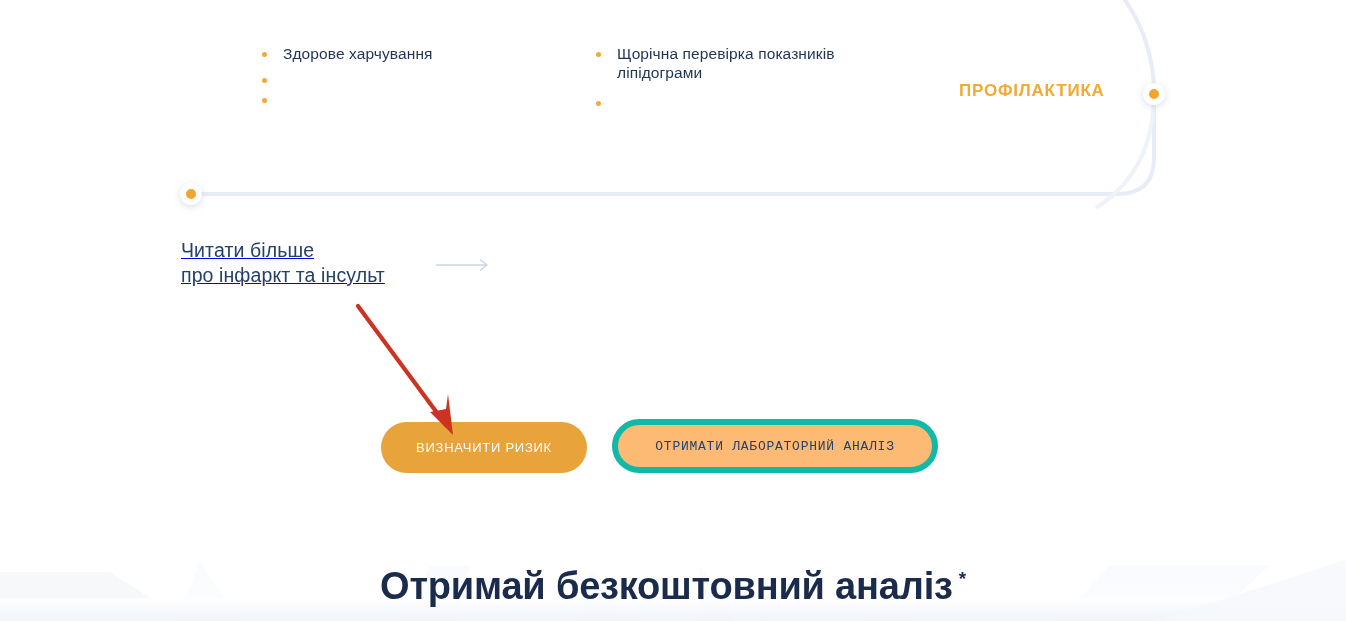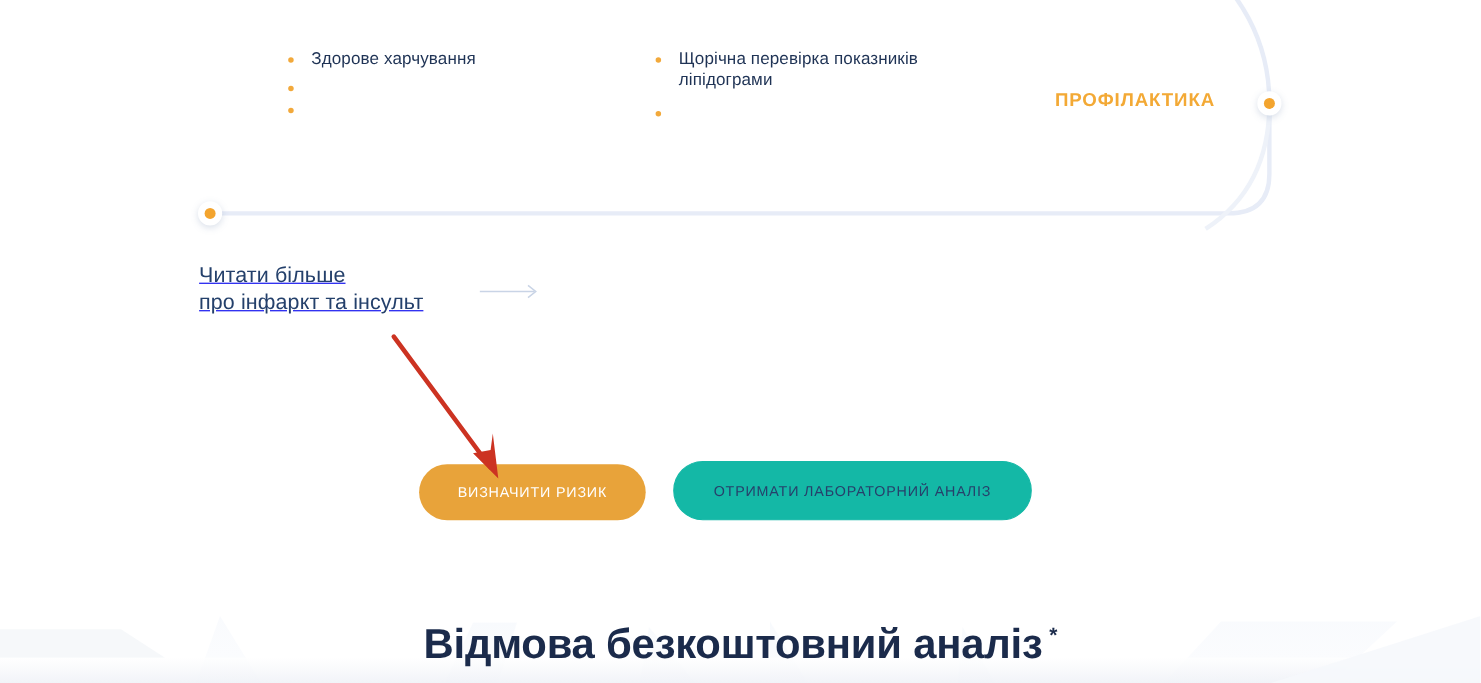--- a/index.html
+++ b/index.html
@@ -145,23 +145,24 @@
     height:51px;
     border-radius:26px;
     background:#E8A33A;
     color:#ffffff;
   }
   .btn-secondary {
     margin-left:25px;
     width:326px;
     height:54px;
     border-radius:27px;
-    background:#14b8a6;
+    background:#fdba74;
     color:#27406B;
-    border:1px solid #14b8a6;
+    border:6px solid #14b8a6;
+    font-family:Liberation Mono, monospace;
   }
 
   
   .annot {
     position:absolute;
     left:340px; top:295px;
     width:140px; height:150px;
     pointer-events:none;
   }
 
@@ -266,16 +267,16 @@
     <button class="btn btn-primary">ВИЗНАЧИТИ РИЗИК</button>
     <button class="btn btn-secondary">ОТРИМАТИ ЛАБОРАТОРНИЙ АНАЛІЗ</button>
   </div>
 
   <svg class="annot" viewBox="0 0 140 150" xmlns="http://www.w3.org/2000/svg">
     <line x1="18" y1="11" x2="106" y2="130" stroke="#CC3322" stroke-width="4.2" stroke-linecap="round"></line>
     <polygon points="113,140 90,117 106,114 108,99" fill="#CC3322"></polygon>
   </svg>
 
   <h2 class="bottom-heading">
-    <span>Відмова безкоштовний аналіз</span><span class="star">*</span>
+    <span>Отримай безкоштовний аналіз</span><span class="star">*</span>
   </h2>
 
 </div>
 
 </body></html>

